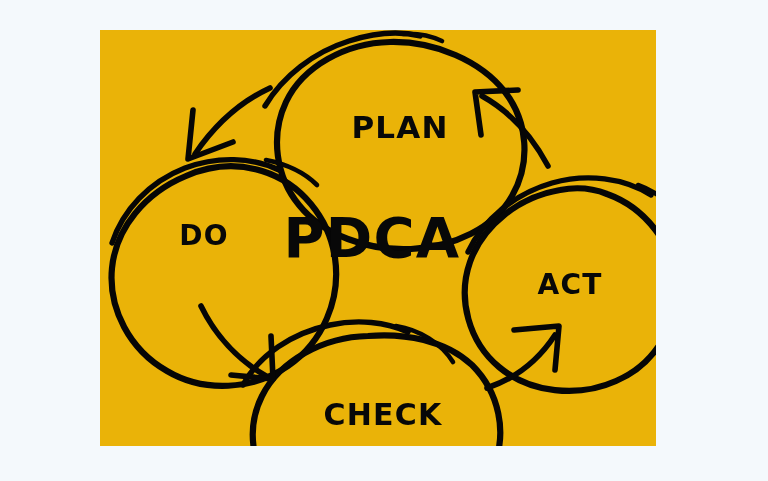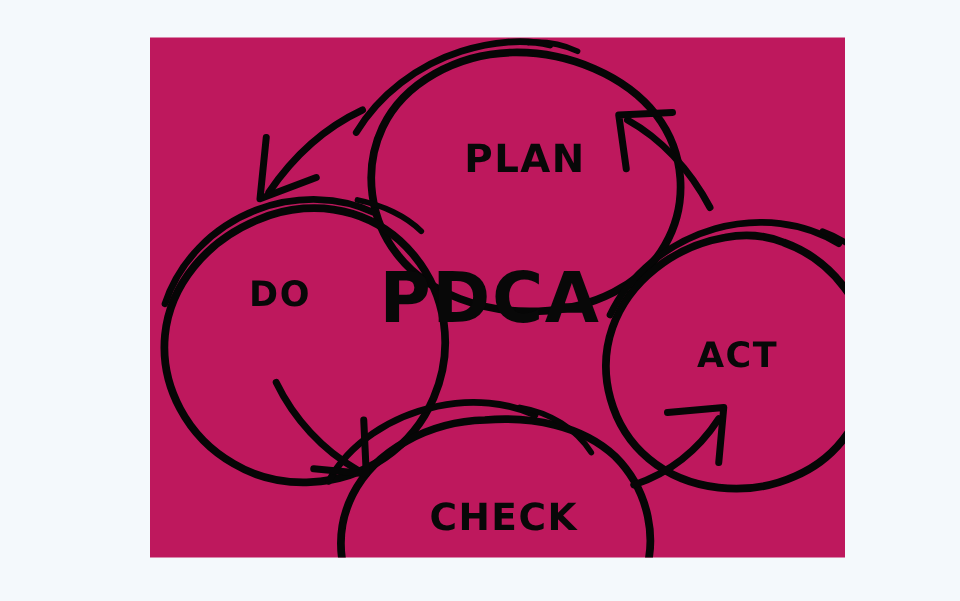--- a/index.html
+++ b/index.html
@@ -15,25 +15,25 @@
     overflow: hidden;
   }
   #canvas-root {
     position: relative;
     width: 768px;
     height: 481px;
     background: #f4f9fc;
   }
   #diagram-panel {
     position: absolute;
-    left: 120px;
+    left: 100px;
     top: 30px;
     width: 556px;
     height: 416px;
-    background: #be185d;
+    background: #eab308;
   }
   #pdca-svg {
     position: absolute;
     left: 0;
     top: 0;
     width: 556px;
     height: 416px;
     display: block;
   }
   .sketch-stroke {

